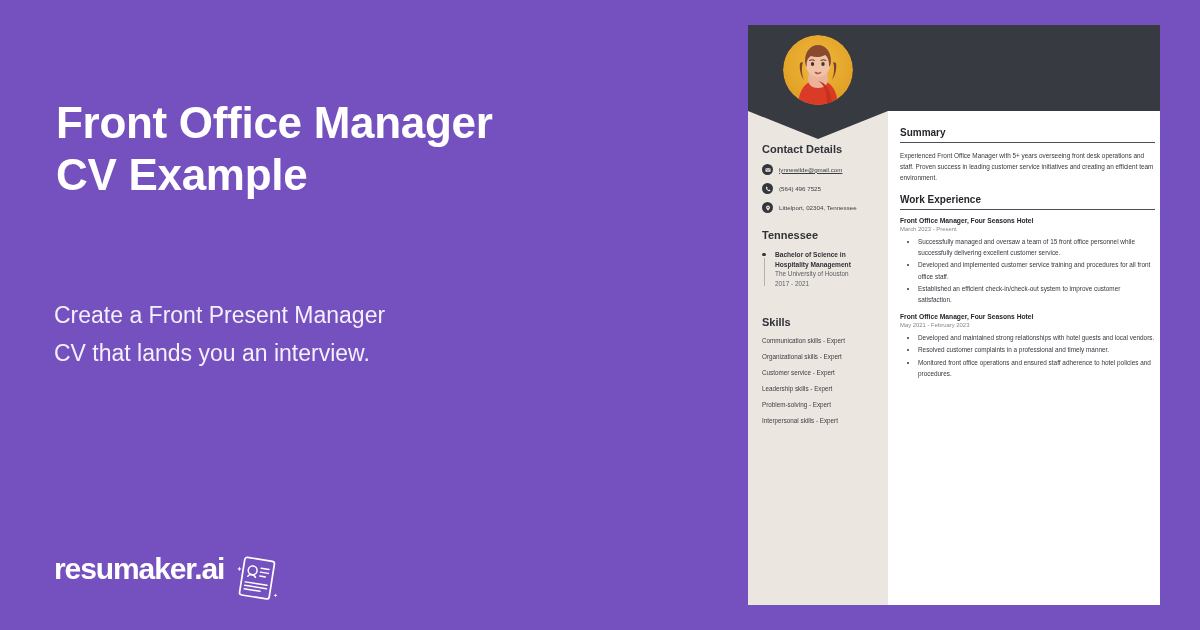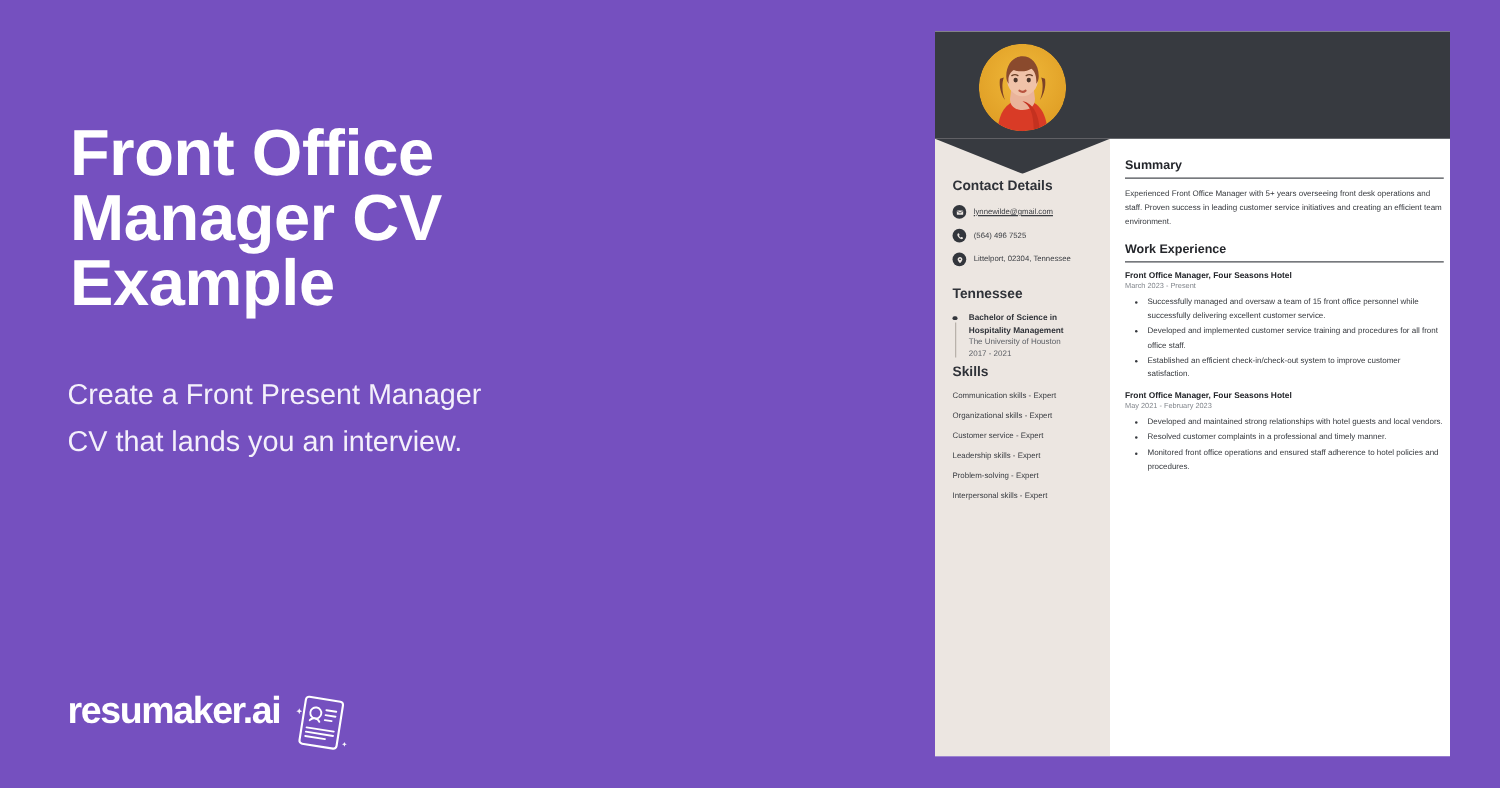--- a/index.html
+++ b/index.html
@@ -12,21 +12,21 @@
 
   
   .promo {
     position: absolute; left: 0; top: 0;
     width: 748px; height: 630px;
     padding: 0 56px;
   }
   .promo-headline {
     position: absolute; left: 56px; top: 97px;
     width: 470px;
-    font-size: 52px; line-height: 52px;
+    font-size: 44px; line-height: 52px;
     font-weight: 700; color: #ffffff;
     letter-spacing: -0.3px;
   }
   .promo-sub {
     position: absolute; left: 54px; top: 296px;
     width: 340px;
     font-size: 23px; line-height: 38px;
     font-weight: 400; color: #f4f0fb;
   }
 
@@ -118,21 +118,21 @@
     width: 1px; background: #b9b2ab;
   }
   .edu-deg {
     font-size: 6.6px; font-weight: 700; color: #2f3238;
     line-height: 1.45;
   }
   .edu-school, .edu-date {
     font-size: 6.4px; color: #5d6066; line-height: 1.5;
   }
 
-  .skills-block { margin-top: 4px; }
+  .skills-block { margin-top: 28px; }
   .skill-row {
     font-size: 6.3px; color: #3a3d42;
     margin-bottom: 9px;
   }
 
   
   .cv-main {
     position: absolute; left: 140px; top: 86px;
     width: 284px; padding: 16px 17px 0 12px;
   }

